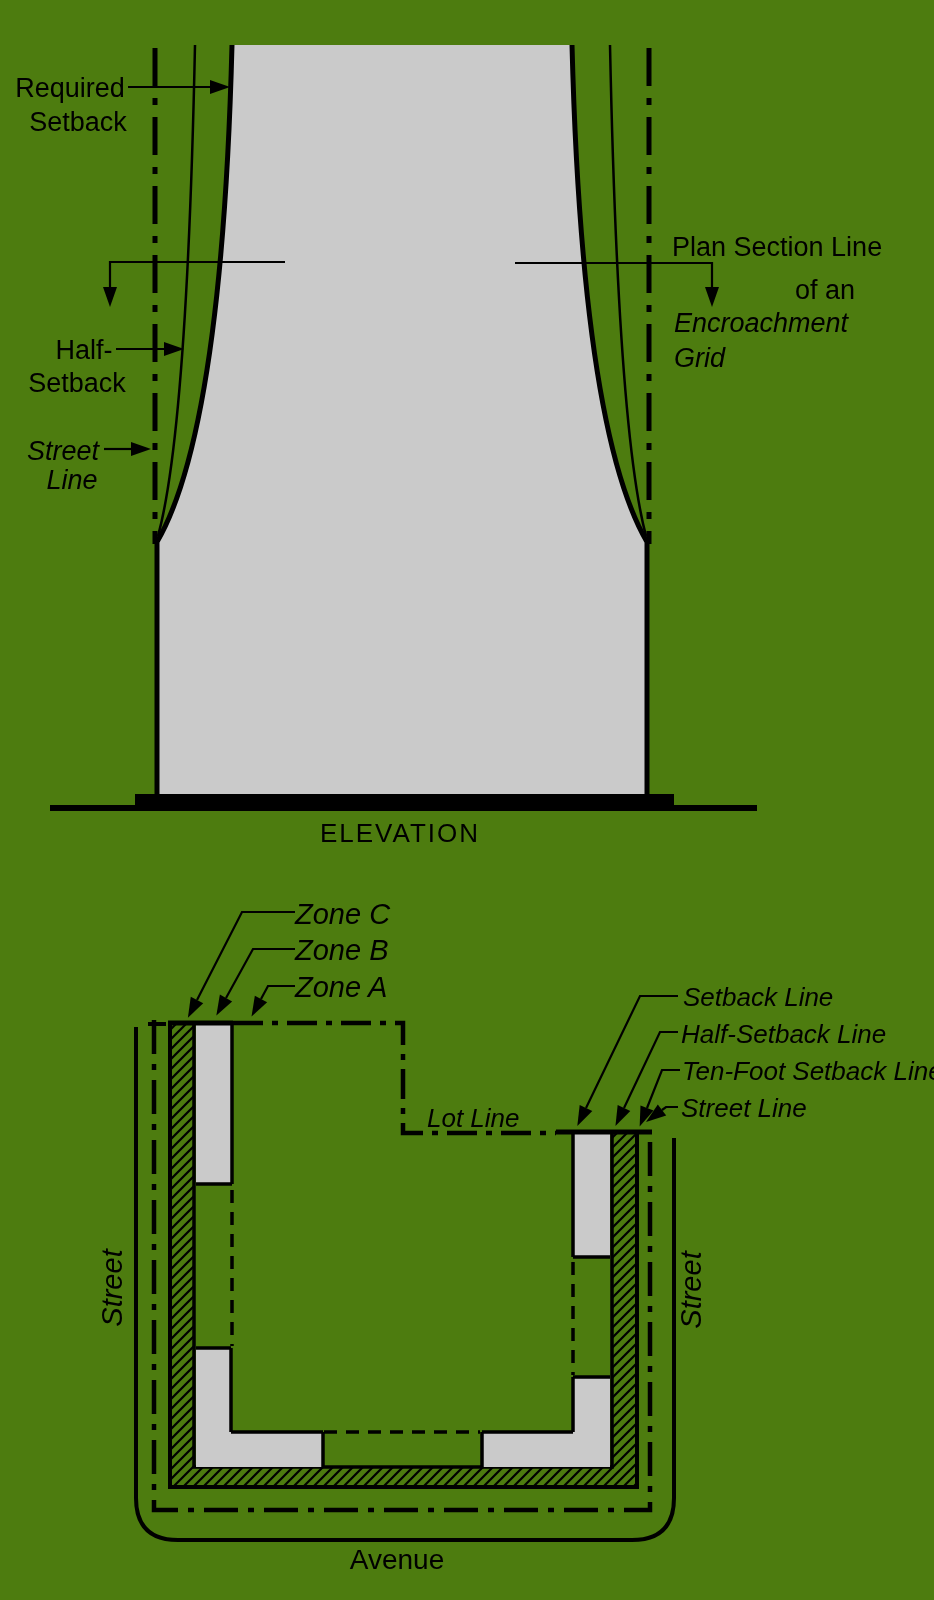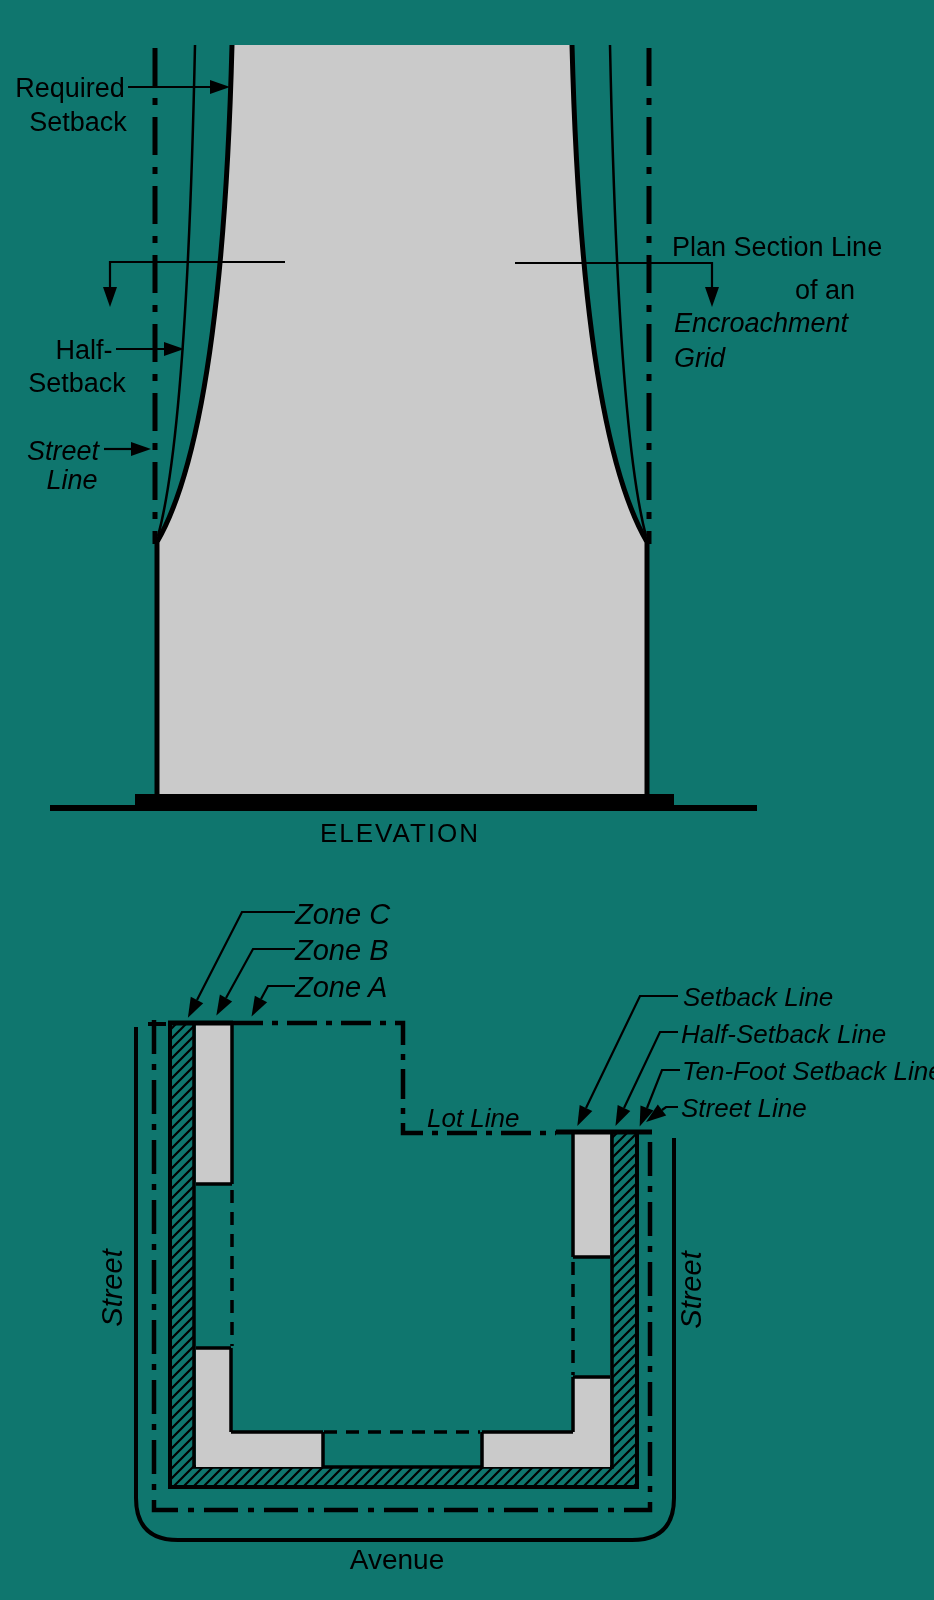--- a/index.html
+++ b/index.html
@@ -1,16 +1,16 @@
 <!DOCTYPE html>
 <html><head>
 <meta charset="utf-8">
 <style>
   html,body{margin:0;padding:0;background:#ffffff;}
-  .stage{width:934px;height:1600px;position:relative;background:#0f766e;}
+  .stage{width:934px;height:1600px;position:relative;background:#4d7c0f;}
   text{font-family:"Liberation Sans","DejaVu Sans",sans-serif;fill:#000;}
   .lbl{font-size:27px;}
   .lbl-it{font-size:27px;font-style:italic;}
   .zone{font-size:29px;font-style:italic;}
   .plan-it{font-size:26px;font-style:italic;}
   .street-txt{font-size:29px;font-style:italic;}
   .avenue-txt{font-size:28px;}
   .caption{font-size:26px;letter-spacing:2px;}
 </style>
 </head>

